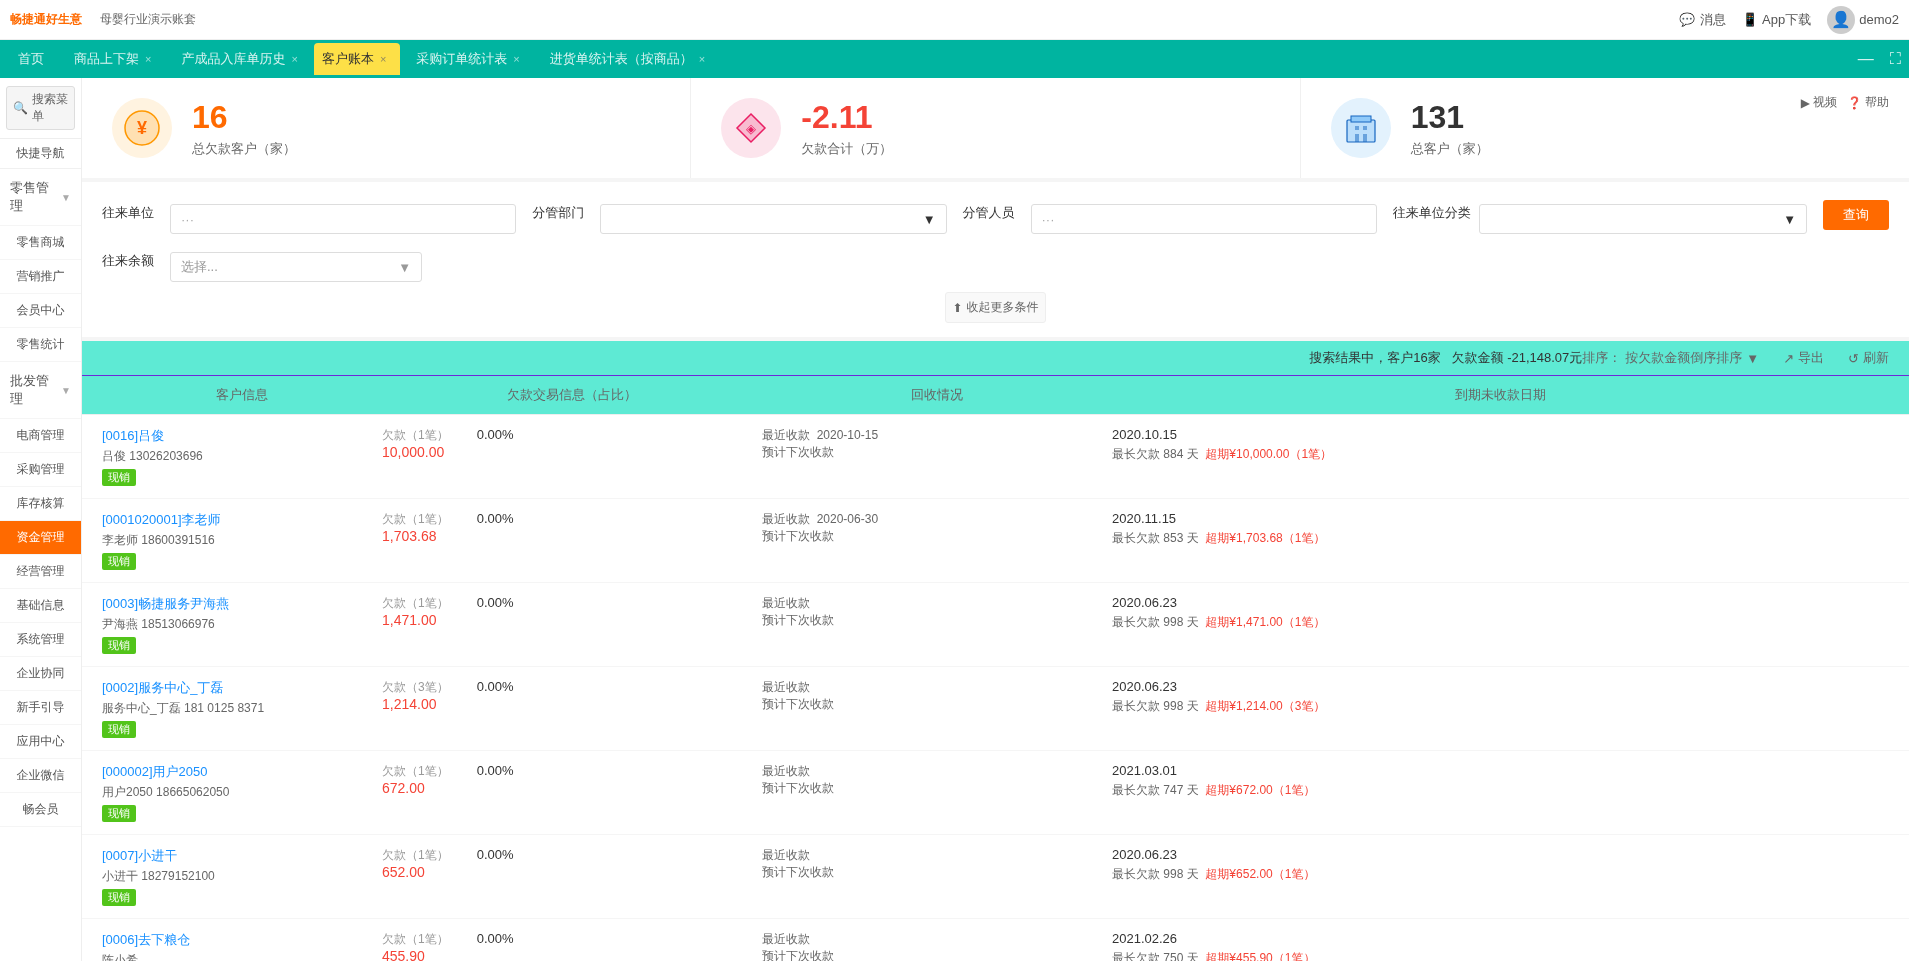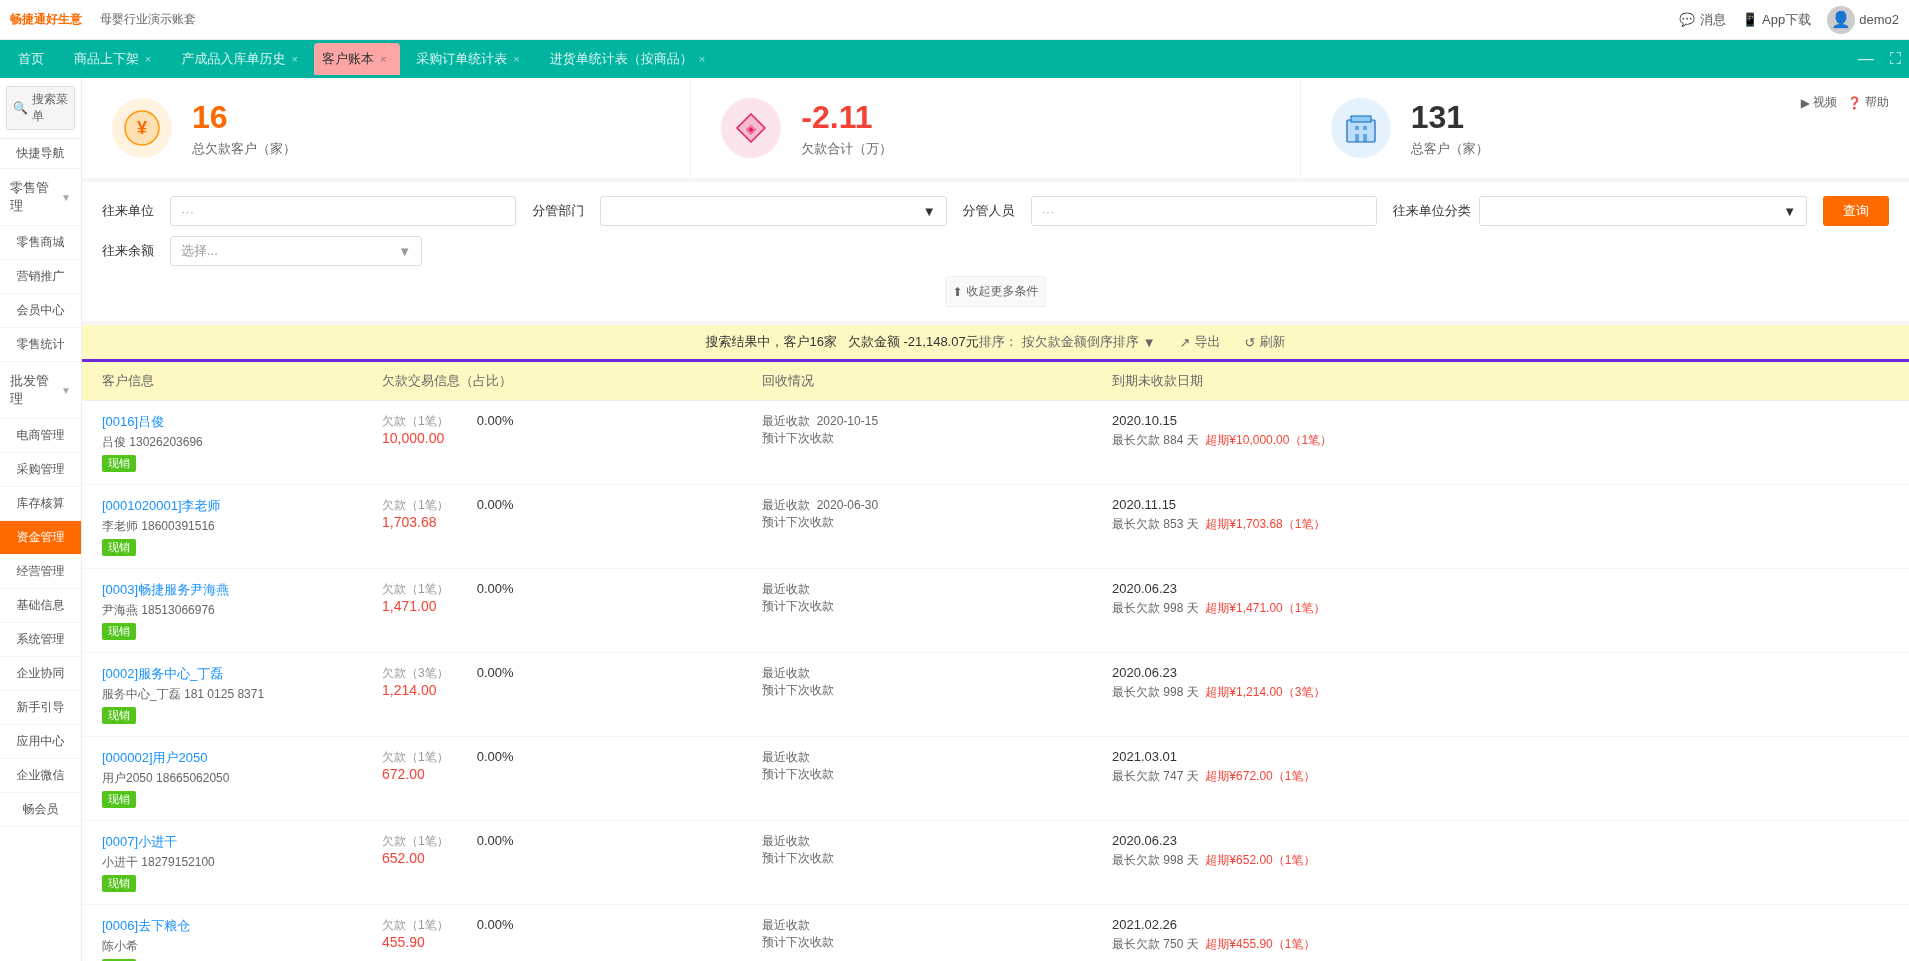--- a/index.html
+++ b/index.html
@@ -11,21 +11,21 @@
     .logo-area { display: flex; align-items: center; width: 80px; }
     .logo-text { color: #ff6a00; font-size: 12px; font-weight: bold; }
     .system-title { font-size: 12px; color: #666; flex: 1; padding-left: 10px; }
     .top-right { display: flex; align-items: center; gap: 16px; margin-left: auto; }
     .top-right-item { display: flex; align-items: center; gap: 4px; color: #555; font-size: 13px; cursor: pointer; }
     .avatar { width: 28px; height: 28px; border-radius: 50%; background: #ccc; display: flex; align-items: center; justify-content: center; overflow: hidden; }
 
     
     .tab-bar { display: flex; align-items: center; background: #00b4a0; height: 38px; flex-shrink: 0; padding: 0 4px; }
     .tab { display: flex; align-items: center; padding: 0 14px; height: 32px; border-radius: 4px 4px 0 0; font-size: 13px; color: rgba(255,255,255,0.85); cursor: pointer; white-space: nowrap; margin-right: 2px; position: relative; }
-    .tab.active { background: #fca5a5; color: #333; padding-left: 8px; }
+    .tab.active { background: #fde047; color: #333; padding-left: 8px; }
     .tab .close-btn { margin-left: 6px; font-size: 11px; color: inherit; opacity: 0.7; }
     .tab-actions { margin-left: auto; display: flex; align-items: center; gap: 8px; }
     .tab-action-btn { color: rgba(255,255,255,0.85); font-size: 16px; cursor: pointer; padding: 4px; }
 
     
     .main-layout { display: flex; flex: 1; overflow: hidden; }
 
     
     .sidebar { width: 82px; background: #fff; border-right: 1px solid #eee; display: flex; flex-direction: column; flex-shrink: 0; overflow-y: auto; }
     .sidebar-search { padding: 8px 6px; border-bottom: 1px solid #eee; }
@@ -47,37 +47,37 @@
     .stat-number { font-size: 32px; font-weight: bold; }
     .stat-number.red { color: #f44336; }
     .stat-number.orange { color: #ff6a00; }
     .stat-number.dark { color: #333; font-weight: 900; }
     .stat-label { font-size: 13px; color: #666; margin-top: 4px; }
     .stat-right-actions { margin-left: auto; display: flex; gap: 10px; align-items: flex-start; font-size: 12px; color: #666; cursor: pointer; }
 
     
     .filter-area { background: #fff; padding: 14px 20px; margin-bottom: 4px; }
     .filter-row { display: flex; align-items: center; gap: 16px; margin-bottom: 10px; }
-    .filter-item { display: flex; align-items: center; gap: 8px; flex: 1; }
+    .filter-item { display: flex; gap: 8px; flex: 1; margin-top: 8px; }
     .filter-label { font-size: 13px; color: #333; white-space: nowrap; min-width: 60px; }
     .filter-input { flex: 1; border: 1px solid #ddd; border-radius: 3px; padding: 5px 10px; font-size: 13px; color: #333; background: #fff; display: flex; align-items: center; justify-content: space-between; cursor: pointer; min-height: 30px; }
     .filter-select { flex: 1; border: 1px solid #ddd; border-radius: 3px; padding: 5px 10px; font-size: 13px; color: #999; background: #fff; display: flex; align-items: center; justify-content: space-between; cursor: pointer; min-height: 30px; }
     .search-btn { background: #ff6a00; color: #fff; border: none; border-radius: 3px; padding: 6px 20px; font-size: 13px; cursor: pointer; white-space: nowrap; }
     .collapse-btn { display: flex; align-items: center; justify-content: center; font-size: 12px; color: #666; cursor: pointer; gap: 4px; background: #f9f9f9; padding: 6px; border-radius: 3px; border: 1px solid #eee; }
 
     
-    .results-bar { background: #fef9c3; padding: 8px 20px; display: flex; align-items: center; justify-content: center; border-bottom: 3px solid #6d28d9; }
+    .results-bar { background: #5eead4; padding: 8px 20px; display: flex; align-items: center; justify-content: flex-end; border-bottom: 1px solid #6d28d9; }
     .results-info { font-size: 13px; color: #333; }
     .results-actions { display: flex; align-items: center; gap: 24px; font-size: 13px; color: #666; }
     .sort-select { display: flex; align-items: center; gap: 4px; cursor: pointer; }
     .action-link { display: flex; align-items: center; gap: 4px; cursor: pointer; color: #666; }
 
     
     .data-table { background: #fff; flex: 1; }
-    .table-header { display: grid; grid-template-columns: 280px 380px 350px 1fr; padding: 10px 20px; background: #fef9c3; border-bottom: 1px solid #eee; font-size: 13px; color: #666; font-weight: 500; }
+    .table-header { display: grid; grid-template-columns: 280px 380px 350px 1fr; padding: 10px 20px; background: #5eead4; border-bottom: 1px solid #eee; font-size: 13px; color: #666; font-weight: 500; text-align: center; }
     .table-row { display: grid; grid-template-columns: 280px 380px 350px 1fr; padding: 12px 20px; border-bottom: 1px solid #f5f5f5; align-items: start; }
     .customer-name { color: #1890ff; font-size: 13px; cursor: pointer; margin-bottom: 3px; }
     .customer-sub { font-size: 12px; color: #666; margin-bottom: 4px; }
     .tag { display: inline-block; padding: 1px 6px; border-radius: 2px; font-size: 11px; color: #fff; }
     .tag.green { background: #52c41a; }
     .debt-amount { color: #f44336; font-size: 14px; font-weight: 500; margin-bottom: 4px; }
     .debt-meta { font-size: 12px; color: #999; }
     .debt-percent { font-size: 13px; color: #333; margin-left: 20px; }
     .debt-cell { display: flex; align-items: flex-start; gap: 8px; }
     .return-cell { font-size: 13px; }

